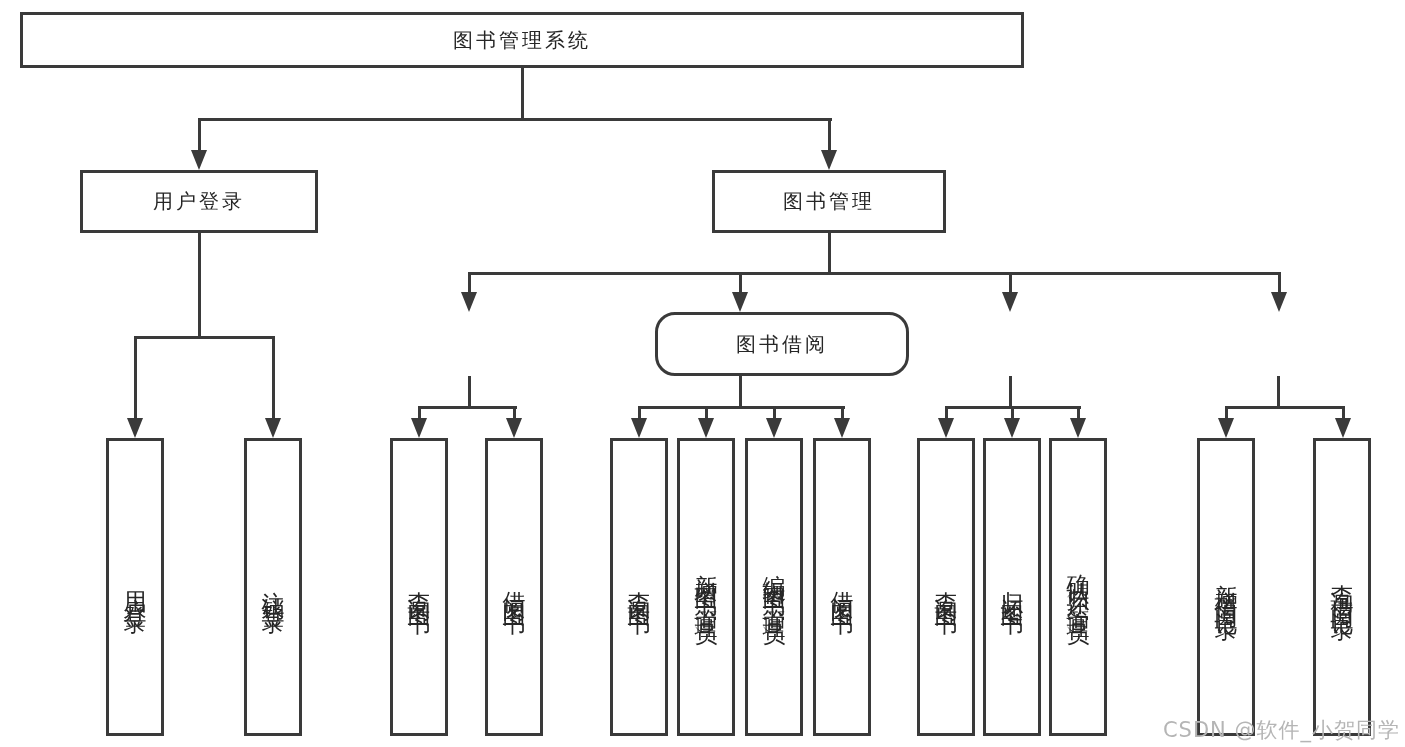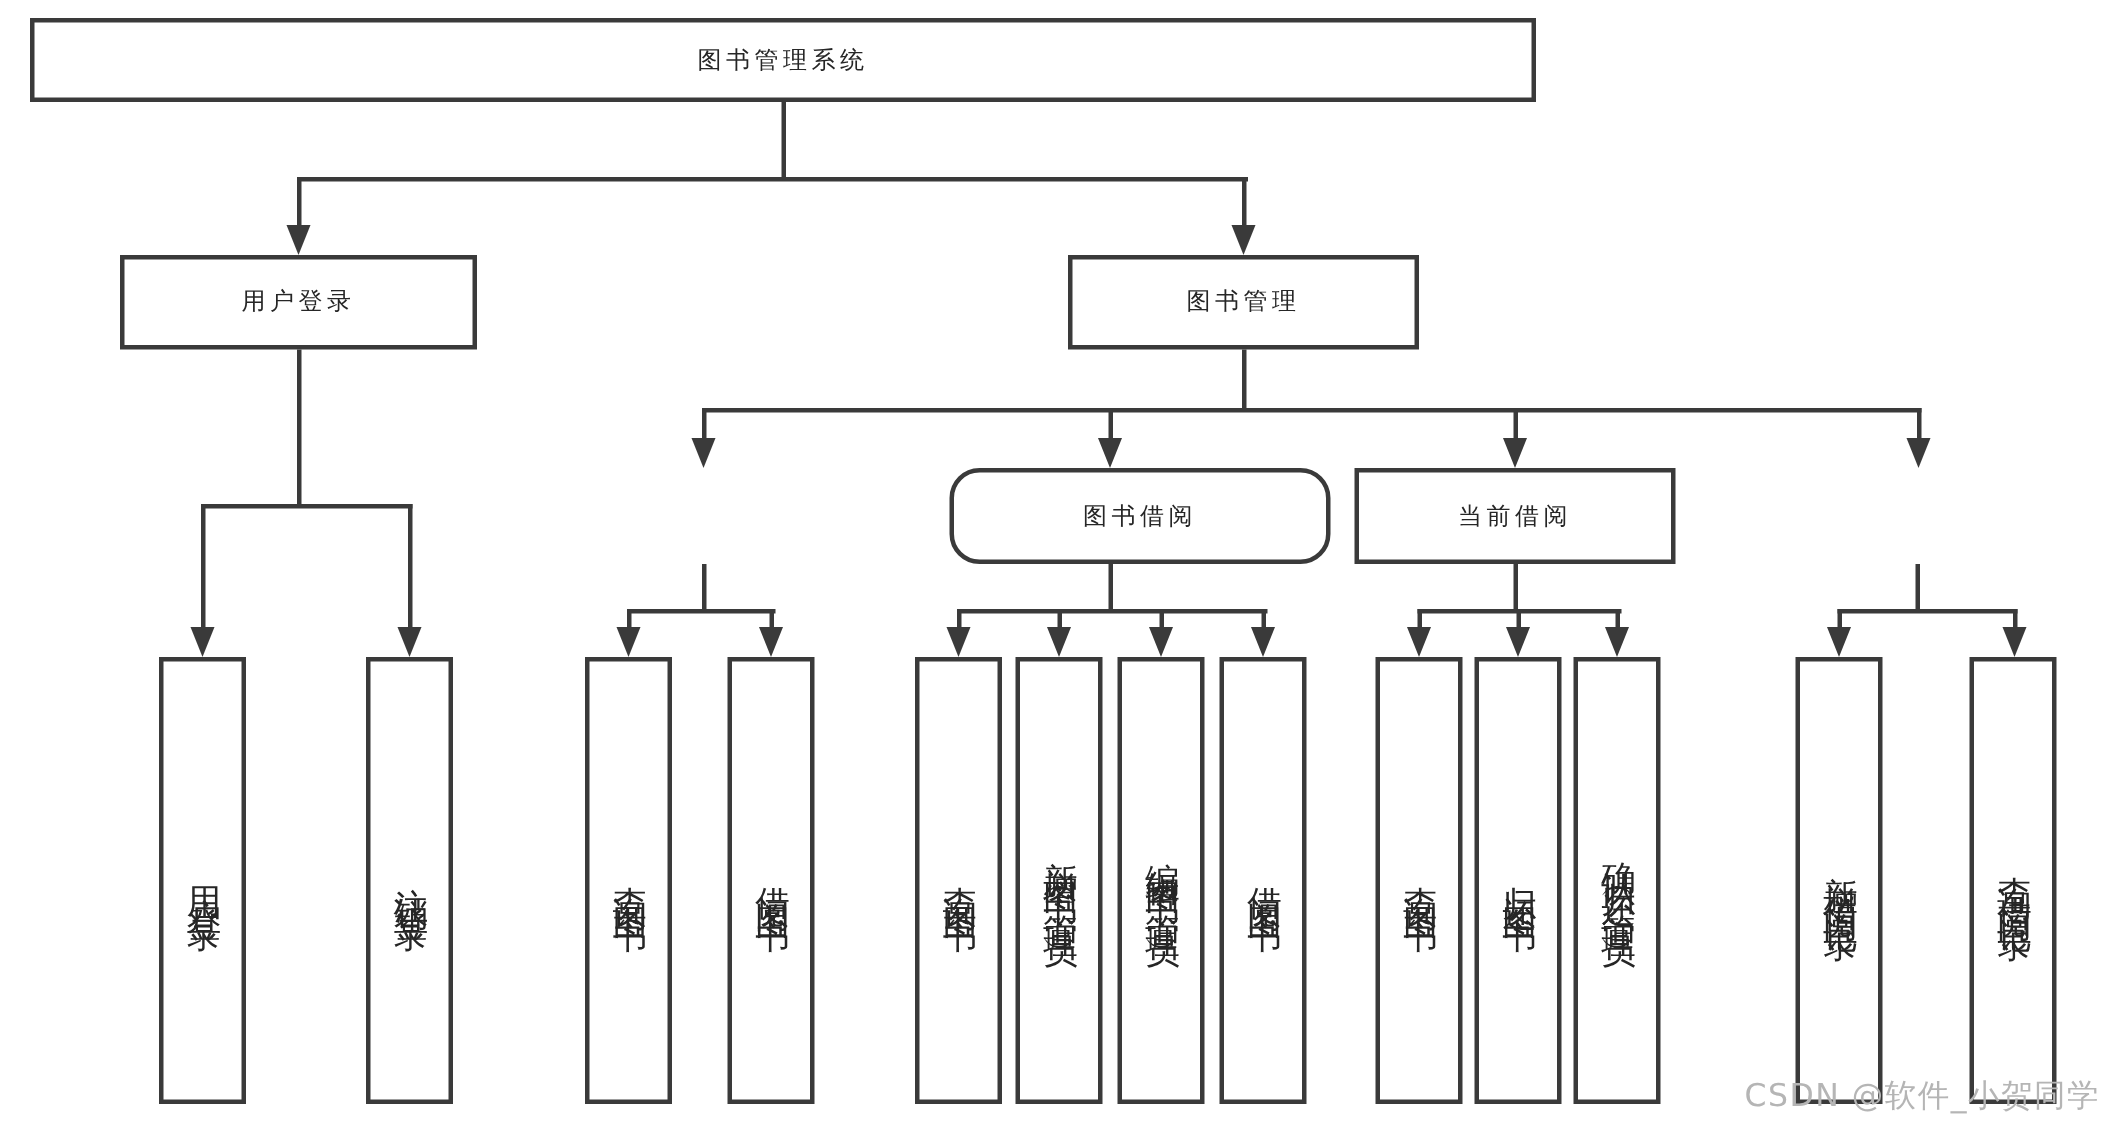--- a/index.html
+++ b/index.html
@@ -17,21 +17,21 @@
   .node {
     position: absolute;
     box-sizing: border-box;
     border: 3px solid #3a3a3a;
     background: #ffffff;
     color: #262626;
     display: flex;
     align-items: center;
     justify-content: center;
   }
-  .hbox { font-size: 16px; letter-spacing: 3px; white-space: nowrap; }
+  .hbox { font-size: 20px; letter-spacing: 3px; white-space: nowrap; }
   .vbox { }
   .vbox .vtext {
     writing-mode: vertical-rl;
     text-orientation: mixed;
     font-size: 23px;
     letter-spacing: 7px;
     line-height: 1;
     white-space: nowrap;
   }
   .line {
@@ -84,22 +84,21 @@
   <div class="line" style="left:468px; top:272px; width:813px; height:3px;"></div>
   <div class="line" style="left:468px; top:272px; width:3px; height:23px;"></div>
   <div class="arrowhead" style="left:461px; top:292px;"></div>
   <div class="line" style="left:739px; top:272px; width:3px; height:23px;"></div>
   <div class="arrowhead" style="left:732px; top:292px;"></div>
   <div class="line" style="left:1009px; top:272px; width:3px; height:23px;"></div>
   <div class="arrowhead" style="left:1002px; top:292px;"></div>
   <div class="line" style="left:1278px; top:272px; width:3px; height:23px;"></div>
   <div class="arrowhead" style="left:1271px; top:292px;"></div>
 
-  <div class="node hbox" style="left:633px; top:312px; width:254px; height:64px;border-radius:20px;">图书借阅</div>
-  <div class="node hbox" style="left:903px; top:312px; width:214px; height:64px;">当前借阅</div>
+  <div class="node hbox" style="left:655px; top:312px; width:254px; height:64px;border-radius:20px;">图书借阅</div>
 
   <div class="line" style="left:468px; top:376px; width:3px; height:30px;"></div>
   <div class="line" style="left:418px; top:406px; width:99px; height:3px;"></div>
   <div class="line" style="left:418px; top:406px; width:3px; height:15px;"></div>
   <div class="arrowhead" style="left:411px; top:418px;"></div>
   <div class="line" style="left:513px; top:406px; width:3px; height:15px;"></div>
   <div class="arrowhead" style="left:506px; top:418px;"></div>
 
   <div class="line" style="left:739px; top:376px; width:3px; height:30px;"></div>
   <div class="line" style="left:638px; top:406px; width:207px; height:3px;"></div>

